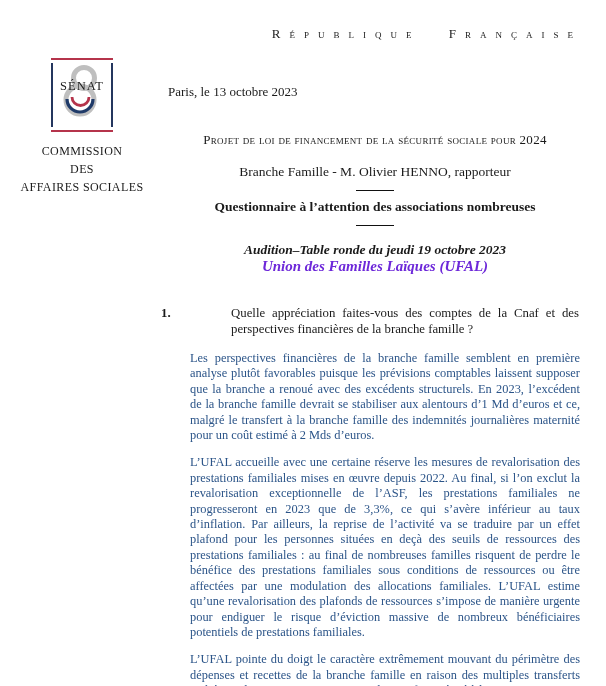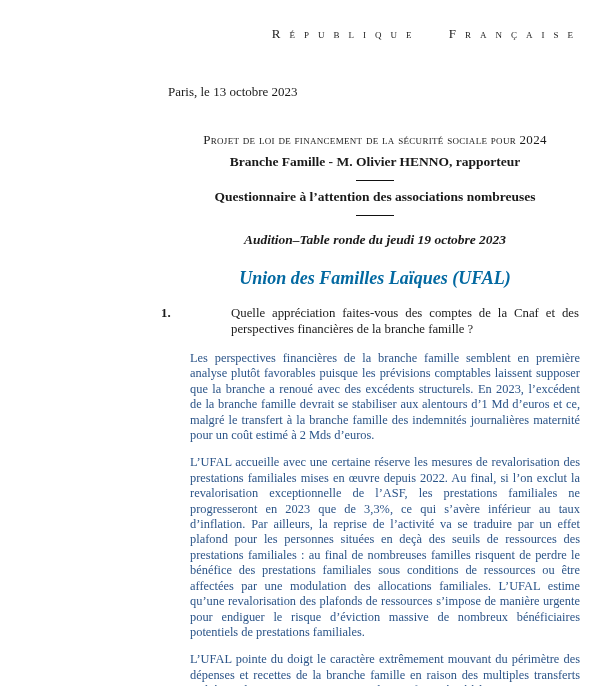--- a/index.html
+++ b/index.html
@@ -37,25 +37,25 @@
   .commission { margin-top:11px; font-size:12px; line-height:17px; letter-spacing:0.4px; }
   .commission .c-line { display:block; }
   .commission .c-line + .c-line { margin-top:1px; }
 
   
   .date-line { position:absolute; left:168px; top:84px; font-size:13px; }
 
   
   .title-block { position:absolute; left:152px; top:132px; width:446px; text-align:center; }
   .t-main  { font-weight:normal; font-variant:small-caps; font-size:13px; white-space:nowrap; letter-spacing:0.3px; }
-  .t-sub   { font-weight:bold; font-size:13.5px; margin-top:6px; }
+  .t-sub   { font-weight:normal; font-size:13.5px; margin-top:16px; }
   .sep     { width:38px; border:none; border-top:1.6px solid #111; margin:10px auto 8px auto; }
   .t-quest { font-weight:bold; font-size:13.5px; }
   .t-aud   { font-weight:bold; font-style:italic; font-size:13.5px; margin-top:16px; }
-  .t-org   { font-weight:bold; font-style:italic; font-size:18px; margin-top:20px; color:#0369a1; }
+  .t-org   { font-weight:bold; font-style:italic; font-size:15px; color:#6d28d9; }
 
   
   .question {
     position:absolute; left:161px; top:306px; width:418px;
     display:flex; font-size:12.8px; line-height:15.6px;
   }
   .q-num  { font-weight:bold; width:29px; flex:none; }
   .q-text { flex:1; text-align:justify;margin-left:41px; }
 
   
@@ -67,20 +67,40 @@
   }
   .answers p { margin:0 0 12px 0; }
 </style>
 </head>
 <body>
 
 <div class="page">
 
   <div class="republique">République Française</div>
 
+  <div class="logo-col">
+    <div class="senat-logo">
+      <div class="logo-rule"></div>
+      <div class="logo-box">
+        <svg viewBox="0 0 58 62" width="58" height="62">
+          <circle cx="31" cy="14" r="10.5" fill="none" stroke="#BFBFBF" stroke-width="5"></circle>
+          <circle cx="27" cy="36" r="14" fill="none" stroke="#BFBFBF" stroke-width="5"></circle>
+          <path d="M 14 35 A 13 13 0 0 0 40 35" fill="none" stroke="#1F3A68" stroke-width="3.2"></path>
+          <path d="M 19 33 A 8.5 8.5 0 0 0 36 33" fill="none" stroke="#B5344B" stroke-width="2.8"></path>
+          <text x="29" y="26" text-anchor="middle" font-family="Liberation Serif, serif" font-size="12.5" letter-spacing="1" fill="#1a1a1a">SÉNAT</text>
+        </svg>
+      </div>
+      <div class="logo-rule"></div>
+    </div>
+    <div class="commission">
+      <span class="c-line">COMMISSION</span>
+      <span class="c-line">DES</span>
+      <span class="c-line">AFFAIRES SOCIALES</span>
+    </div>
+  </div>
 
   <div class="date-line">Paris, le 13 octobre 2023</div>
 
   <div class="title-block">
     <div class="t-main">Projet de loi de financement de la sécurité sociale pour 2024</div>
     <div class="t-sub">Branche Famille - M. Olivier HENNO, rapporteur</div>
     <hr class="sep">
     <div class="t-quest">Questionnaire à l’attention des associations nombreuses</div>
     <hr class="sep">
     <div class="t-aud">Audition–Table ronde du jeudi 19 octobre 2023</div>

